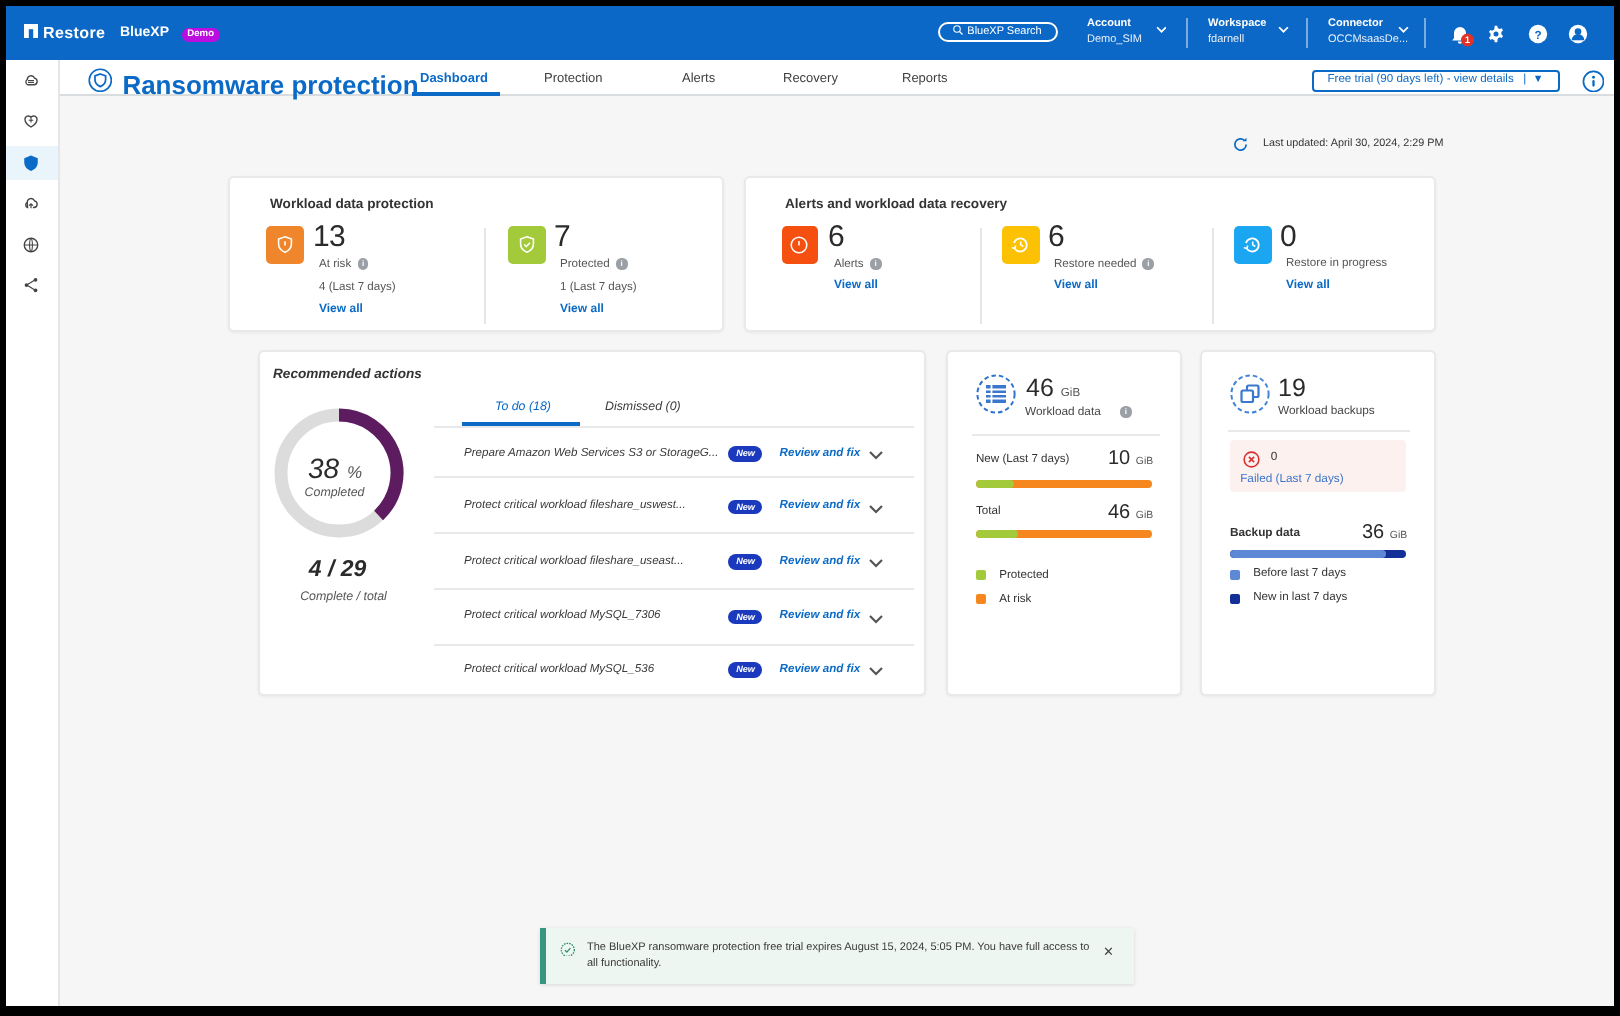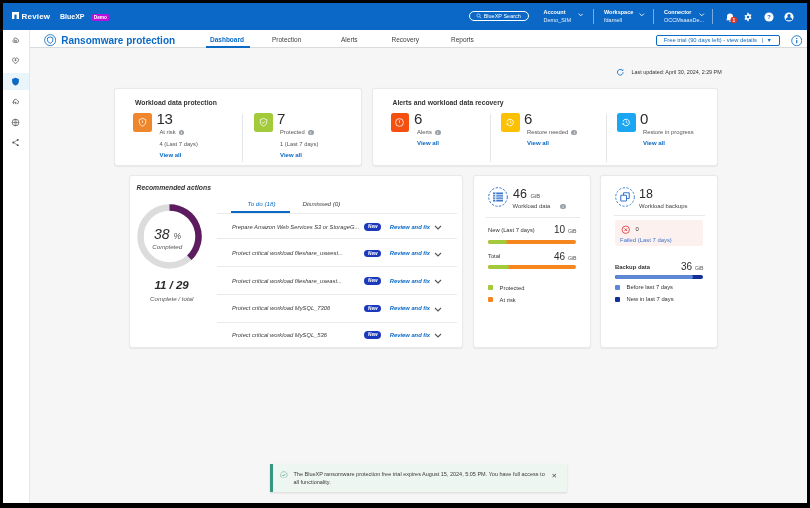--- a/index.html
+++ b/index.html
@@ -15,21 +15,21 @@
 .bluexp { position:absolute; left:57.5px; top:10px; color:#fff; font-size:7px; font-weight:bold; }
 .demopill { position:absolute; left:88.6px; top:11px; width:18.5px; height:7.5px; background:#bb0de0; border-radius:4px; color:#fff; font-size:4.8px; font-weight:bold; text-align:center; line-height:8px; }
 .searchpill { position:absolute; left:466px; top:8.5px; width:60px; height:9.5px; border:0.8px solid #fff; border-radius:5px; color:#fff; font-size:5.5px; line-height:9.5px; text-align:center; }
 .tb-group { position:absolute; top:6.5px; color:#fff; }
 .tb-label { font-size:5.5px; font-weight:bold; margin-bottom:1.5px; }
 .tb-val { font-size:5.5px; color:#e8f0fa; }
 .tb-sep { position:absolute; top:6px; width:1px; height:15px; background:rgba(255,255,255,0.45); }
 
 
 .header { position:absolute; left:27px; top:27px; right:0; height:18.5px; background:#fff; border-bottom:1px solid #d9dcde; }
-.htitle2 { position:absolute; left:31.7px; top:5.8px; color:#0a6ac6; font-size:10px; font-weight:bold; }
+.htitle2 { position:absolute; left:31.7px; top:5.8px; color:#0a6ac6; font-size:13px; font-weight:bold; }
 .tab { position:absolute; top:6px; font-size:6.5px; color:#404040; }
 .tab.active { color:#0a6ac6; font-weight:bold; }
 .tabline { position:absolute; left:176px; top:16.3px; width:44px; height:2px; background:#0a6ac6; }
 .trialbtn { position:absolute; left:626px; top:5px; width:124.5px; height:11px; border:0.8px solid #0a6ac6; border-radius:2px; background:#fff; color:#0a6ac6; font-size:5.8px; line-height:9.8px; text-align:center; }
 
 
 .sidebar { position:absolute; left:0; top:27px; width:27px; bottom:0; background:#fff; border-right:1px solid #e4e6e8; }
 .sideitem { position:absolute; left:0; width:26px; height:17px; display:flex; align-items:center; justify-content:center; }
 .sideitem.sel { background:#e9f4fb; }
 
@@ -66,21 +66,21 @@
 </style>
 </head>
 <body>
 <div class="frame">
 
   <div class="topbar">
     <svg class="nlogo" width="7" height="7">
         <rect width="7" height="7" fill="#fff"></rect>
         <rect x="2.4" y="2.6" width="2.2" height="4.4" fill="#0c68c6"></rect>
       </svg>
-    <div class="brand">Review</div>
+    <div class="brand">Restore</div>
     <div class="bluexp">BlueXP</div>
     <div class="demopill">Demo</div>
     <div class="searchpill"><svg style="vertical-align:-1px;" width="6" height="6" viewBox="0 0 24 24">
           <circle cx="10" cy="10" r="6.5" fill="none" stroke="#fff" stroke-width="2.2"></circle>
           <path d="M15 15l6 6" stroke="#fff" stroke-width="2.4"></path>
         </svg> BlueXP Search</div>
 
     <div class="tb-group" style="left:541px; width:42px;">
       <div class="tb-label">Account</div>
         <svg class="abs" style="left:34px; top:4px;" width="5.5" height="4" viewBox="0 0 10 7">
@@ -258,21 +258,21 @@
   <div class="card" style="left:126.5px; top:172.5px; width:333.5px; height:173px;font-style:italic;">
     <div class="ctitle" style="left:6.5px; top:8px;">Recommended actions</div>
 
     <svg class="abs" style="left:6.7px; top:28px;" width="65" height="65" viewBox="0 0 65 65">
       <circle cx="32.5" cy="32.5" r="29" fill="none" stroke="#dcdcdc" stroke-width="6.5"></circle>
       <path id="arc" fill="none" stroke="#5d1c60" stroke-width="6.5" d=""></path>
       <path d="M 32.5 3.5 A 29 29 0 0 1 52.3 53.7" fill="none" stroke="#5d1c60" stroke-width="6.5"></path>
     </svg>
     <div class="abs" style="left:24px; top:50px; font-size:14px; color:#2b2b2b;">38 <span style="font-size:8.5px; color:#555;">%</span></div>
     <div class="abs" style="left:22.3px; top:67px; font-size:6.2px; color:#555;">Completed</div>
-    <div class="abs" style="left:24.4px; top:102.5px; font-size:11.5px; font-weight:bold; color:#2b2b2b;">11 / 29</div>
+    <div class="abs" style="left:24.4px; top:102.5px; font-size:11.5px; font-weight:bold; color:#2b2b2b;">4 / 29</div>
     <div class="abs" style="left:20.1px; top:119px; font-size:6.2px; color:#555;">Complete / total</div>
 
     <div class="rtab active" style="left:117.5px;">To do (18)</div>
     <div class="rtab" style="left:172.5px;">Dismissed (0)</div>
     <div class="abs" style="left:100.5px; top:35.4px; width:59.5px; height:1.8px; background:#0a6ac6;"></div>
     <div class="rowline" style="top:37.2px;"></div>
 
     <div class="rowtext" style="top:47.5px;">Prepare Amazon Web Services S3 or StorageG...</div>
     <div class="newpill" style="top:47.2px;">New</div>
     <div class="reviewfix" style="top:47.5px;">Review and fix</div>
@@ -340,21 +340,21 @@
     <div class="legsq" style="left:14px; top:121px; background:#f5871e;"></div>
     <div class="leglab" style="left:25.6px; top:120.6px;">At risk</div>
   </div>
 
   <div class="card" style="left:597.5px; top:172.5px; width:117.5px; height:173px;">
     <svg class="abs" style="left:13.5px; top:10.7px;" width="20" height="20" viewBox="0 0 40 40">
       <circle cx="20" cy="20" r="18.6" fill="none" stroke="#4285d8" stroke-width="2" stroke-dasharray="4.5 3"></circle>
       <rect x="17" y="11.5" width="11.5" height="11.5" rx="1.5" fill="none" stroke="#3a77cd" stroke-width="2.2"></rect>
       <rect x="11.5" y="16.5" width="11.5" height="11.5" rx="1.5" fill="#fff" stroke="#3a77cd" stroke-width="2.2"></rect>
     </svg>
-    <div class="abs" style="left:38px; top:11px; font-size:12.5px; color:#2b2b2b;">18</div>
+    <div class="abs" style="left:38px; top:11px; font-size:12.5px; color:#2b2b2b;">19</div>
     <div class="abs" style="left:38px; top:27.3px; font-size:5.9px; color:#444;">Workload backups</div>
 
     <div class="abs" style="left:13px; top:38.5px; right:12px; height:1px; background:#e8e9ea;"></div>
     <div class="abs" style="left:13.9px; top:44px; width:88.5px; height:26.3px; background:#fdf1ef; border-radius:2px;">
       <svg class="abs" style="left:6.3px; top:4.5px;" width="9.5" height="9.5" viewBox="0 0 24 24">
           <circle cx="12" cy="12" r="9.3" fill="none" stroke="#d63031" stroke-width="2"></circle>
           <path d="M8.7 8.7l6.6 6.6M15.3 8.7l-6.6 6.6" stroke="#d63031" stroke-width="2"></path>
         </svg>
       <div class="abs" style="left:20.5px; top:6px; font-size:5.9px; color:#333;">0</div>
       <div class="abs" style="left:5.2px; top:16.8px; font-size:5.9px; color:#3c74c8;">Failed (Last 7 days)</div>

